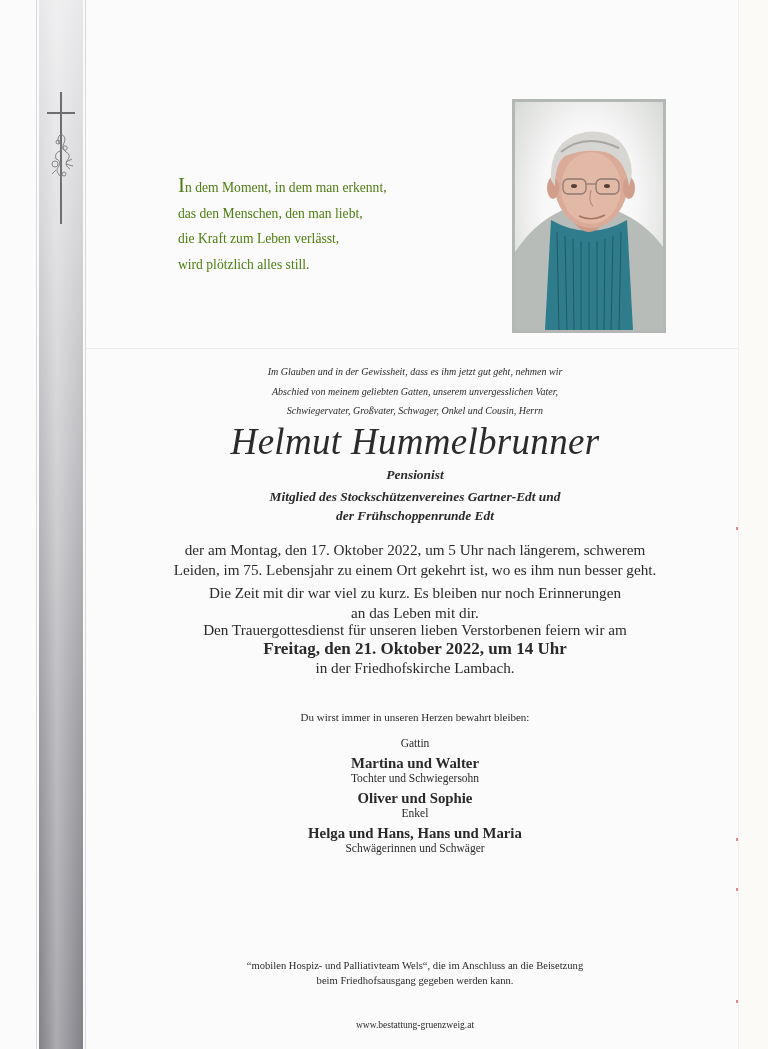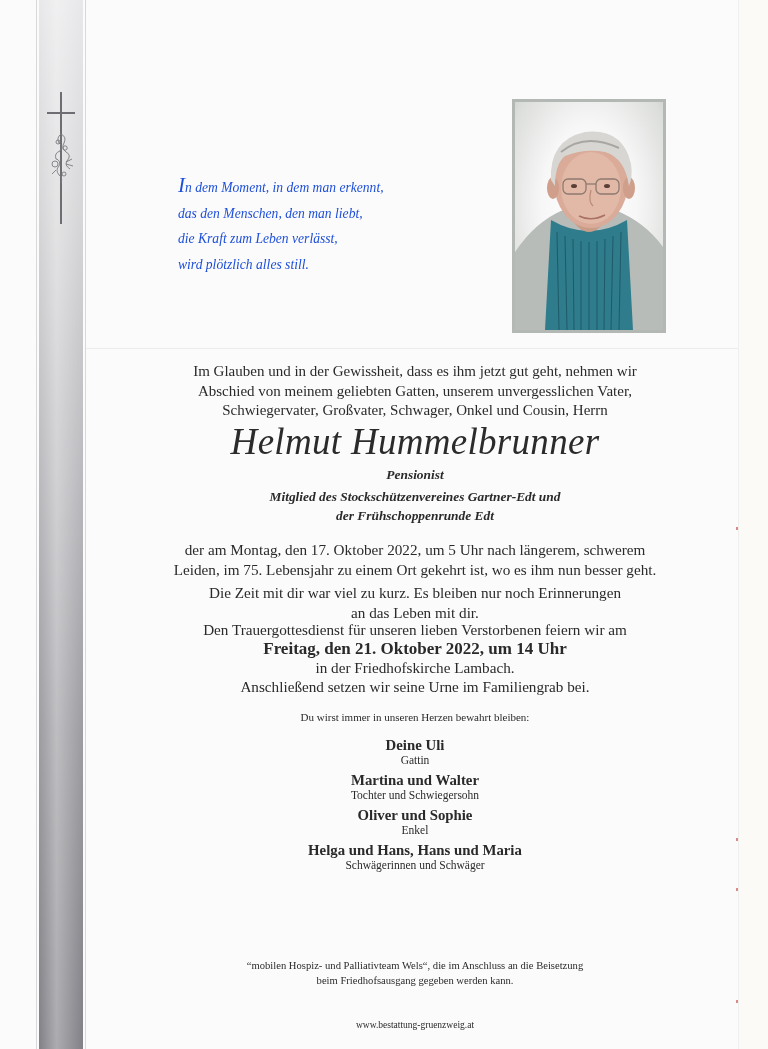--- a/index.html
+++ b/index.html
@@ -32,39 +32,39 @@
       background-image:
         linear-gradient(to right, rgba(255,255,255,0.0) 0%, rgba(255,255,255,0.35) 40%, rgba(255,255,255,0.0) 100%),
         linear-gradient(to bottom, #e8e8ea 0%, #d6d6d8 20%, #bababe 45%, #9b9ba0 70%, #808086 100%);
     }
     .cross {
       position: absolute; left: 44px; top: 90px; width: 34px; height: 136px;
     }
     
     .poem {
       position: absolute; left: 178px; top: 173px; width: 300px;
-      font-style: italic; font-size: 13.6px; line-height: 25.5px; color: #1d4ed8;
+      font-size: 13.6px; line-height: 25.5px; color: #4d7c0f;
     }
     .poem .drop { font-size: 21px; }
     
     .photo-frame {
       position: absolute; left: 512px; top: 99px; width: 154px; height: 234px;
       background: #b4b8b4;
       padding: 3px;
     }
     .photo {
       width: 100%; height: 100%; position: relative; overflow: hidden;
       background: radial-gradient(ellipse at 50% 45%, #ffffff 0%, #f7f7f7 45%, #dcdedb 85%, #c9ccc8 100%);
     }
     .photo svg { position: absolute; left: 0; top: 0; }
     
     .main {
       position: absolute; left: 100px; width: 630px; text-align: center;
     }
-    .intro { top: 362px; font-size: 15px; line-height: 19.5px; }
+    .intro { top: 362px; font-size: 10px; line-height: 19.5px; font-style: italic; }
     .name {
       top: 420px; font-size: 37px; font-style: italic; letter-spacing: 0.3px; color: #2b2b2b;
     }
     .title-line { font-weight: bold; font-style: italic; font-size: 13.4px; }
     .pension { top: 467px; }
     .member { top: 487px; line-height: 19px; }
     .died { top: 540px; font-size: 15.2px; line-height: 20px; }
     .time { top: 583px; font-size: 15.2px; line-height: 19.5px; }
     .service { top: 620px; font-size: 15.2px; line-height: 19px; }
     .service .bold { font-weight: bold; font-size: 17px; }
@@ -174,28 +174,26 @@
 
 <div class="main time">
   <div>Die Zeit mit dir war viel zu kurz. Es bleiben nur noch Erinnerungen</div>
   <div>an das Leben mit dir.</div>
 </div>
 
 <div class="main service">
   <div>Den Trauergottesdienst für unseren lieben Verstorbenen feiern wir am</div>
   <div class="bold">Freitag, den 21. Oktober 2022, um 14 Uhr</div>
   <div>in der Friedhofskirche Lambach.</div>
-  <div>Anschließend setzen wir seine Urne im Familiengrab bei.</div>
 </div>
 
 <div class="main forever">Du wirst immer in unseren Herzen bewahrt bleiben:</div>
 
 <div class="main mourners">
   <div class="mourner">
-    <div class="m-name">Deine Uli</div>
     <div class="m-rel">Gattin</div>
   </div>
   <div class="mourner">
     <div class="m-name">Martina und Walter</div>
     <div class="m-rel">Tochter und Schwiegersohn</div>
   </div>
   <div class="mourner">
     <div class="m-name">Oliver und Sophie</div>
     <div class="m-rel">Enkel</div>
   </div>

